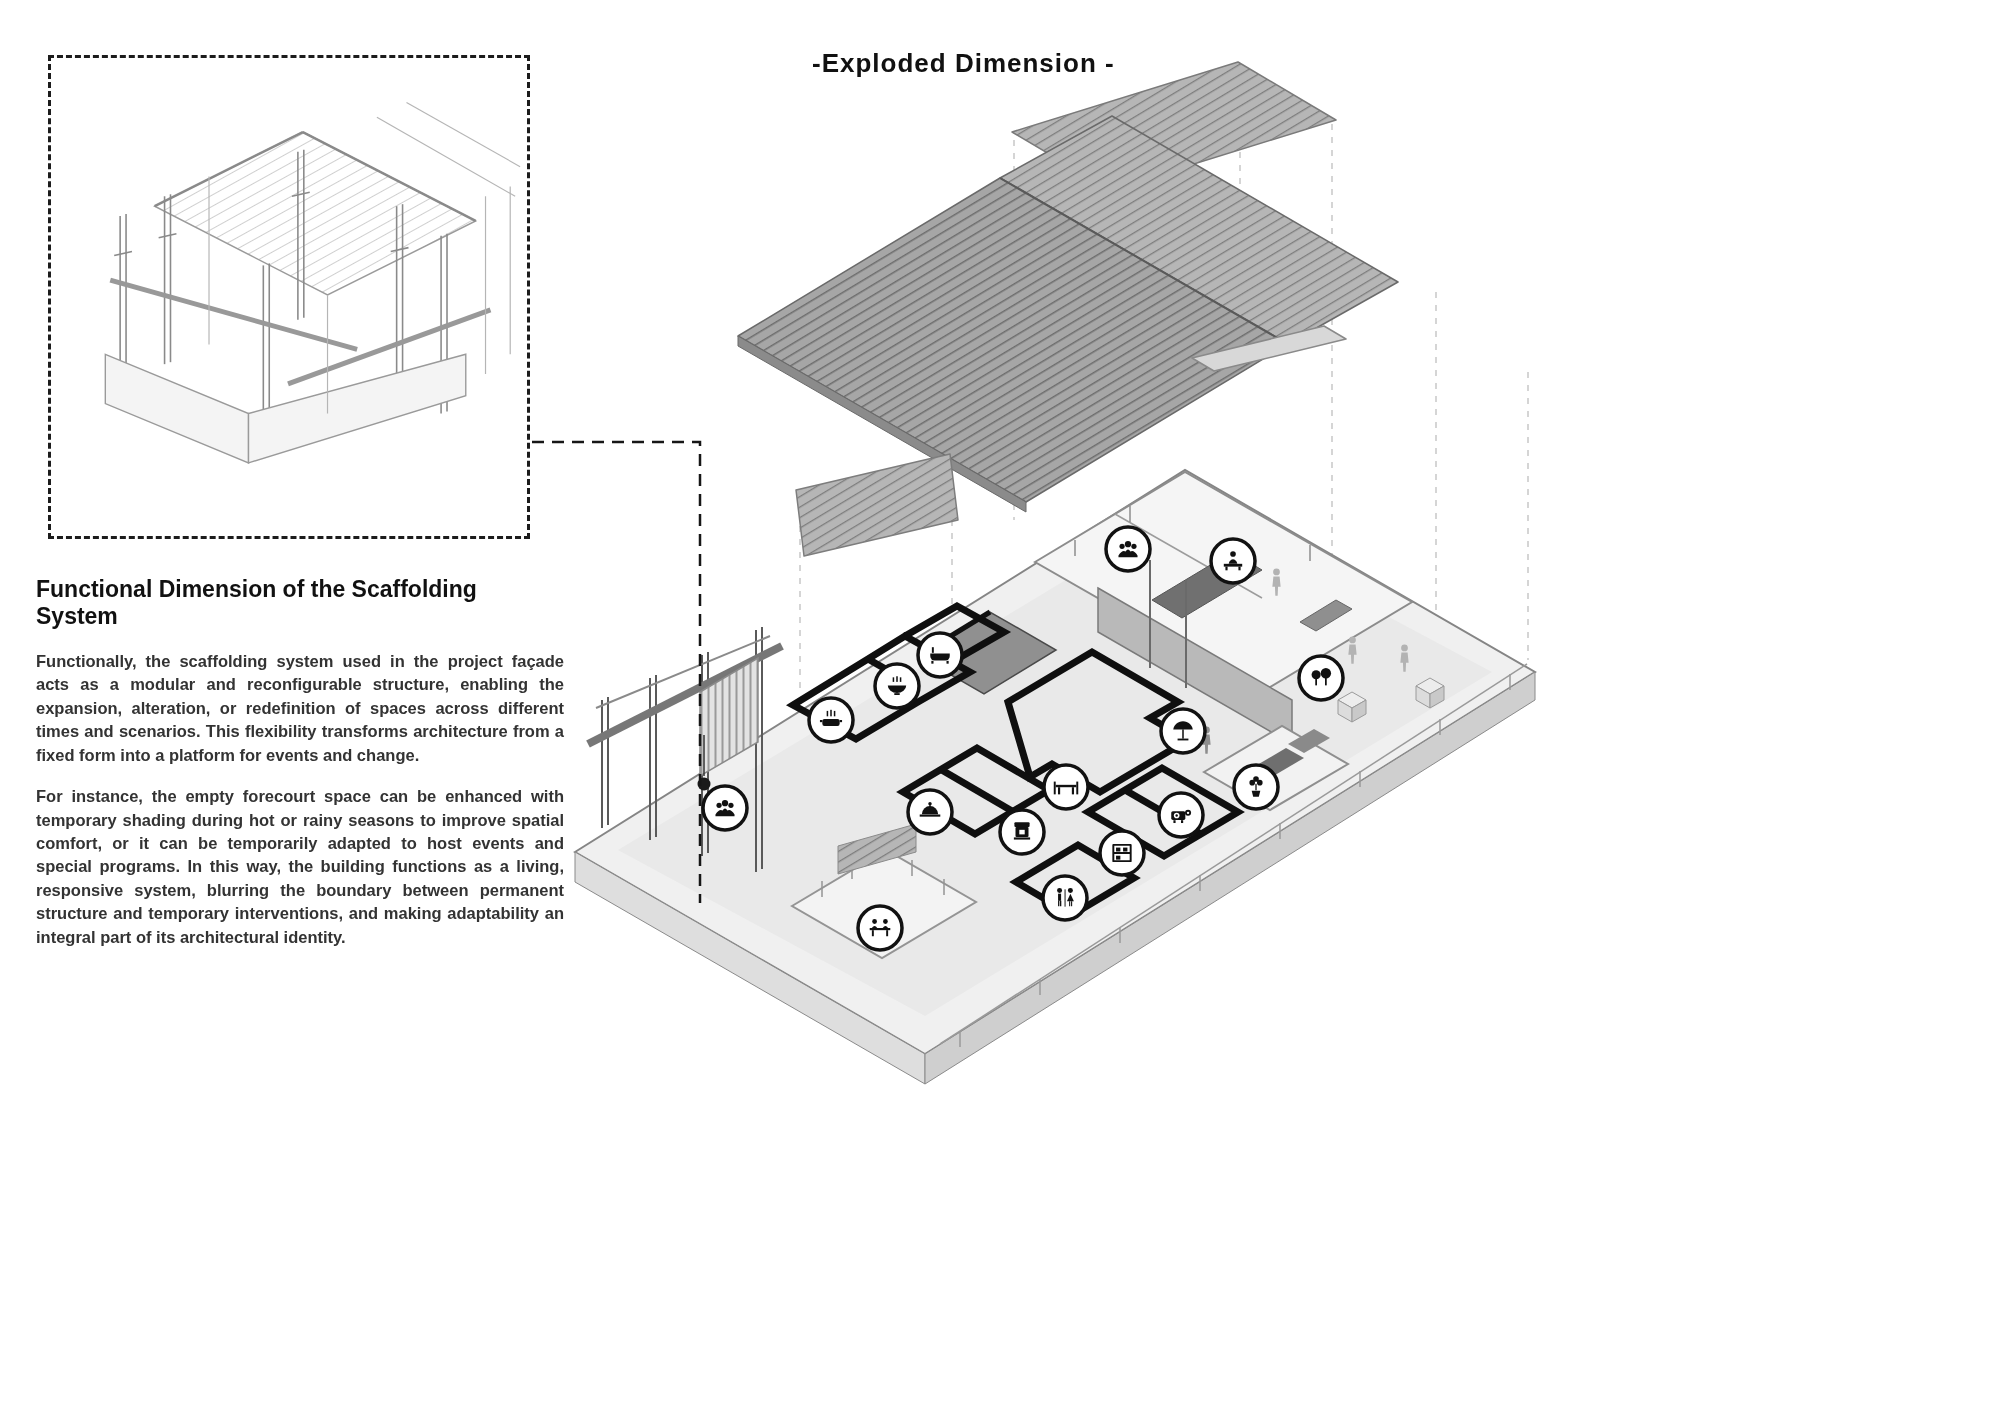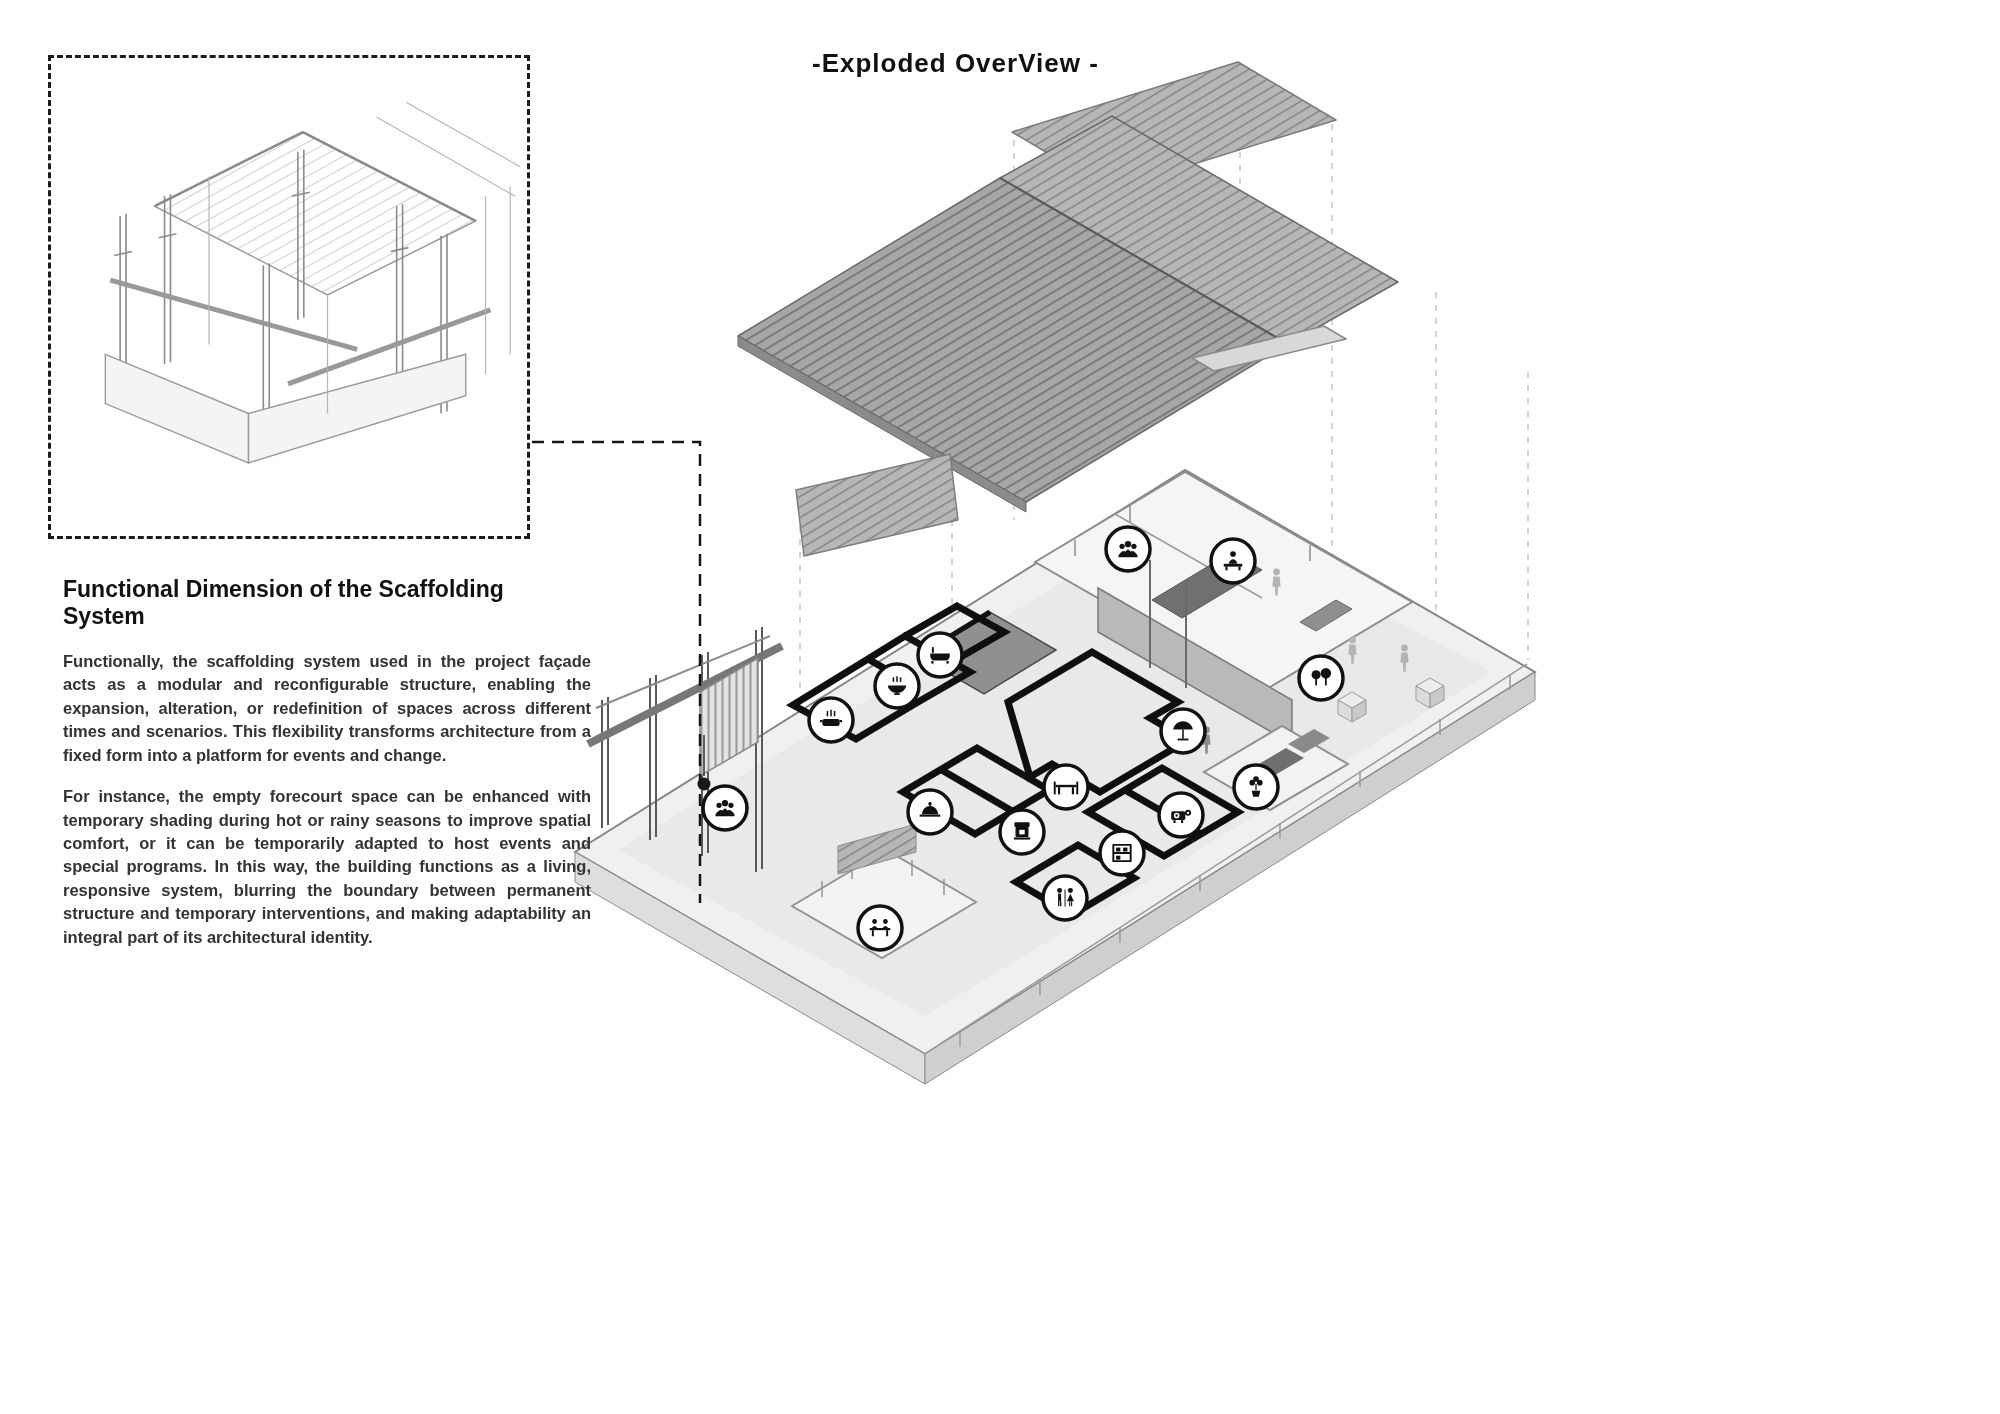--- a/index.html
+++ b/index.html
@@ -4,21 +4,21 @@
 <style>
   html,body{margin:0;padding:0;background:#fff;}
   .page{position:relative;width:2000px;height:1414px;background:#fff;overflow:hidden;
         font-family:"Liberation Sans",sans-serif;color:#222;}
   .scene{position:absolute;left:0;top:0;width:2000px;height:1414px;}
   .inset-box{position:absolute;left:48px;top:55px;width:482px;height:484px;
              border:3px dashed #1c1c1c;box-sizing:border-box;background:#fff;}
   .inset-box svg{width:100%;height:100%;display:block;}
   .title{position:absolute;left:812px;top:48px;font-size:26px;font-weight:bold;
          letter-spacing:1px;color:#111;white-space:nowrap;}
-  .textcol{position:absolute;left:63px;top:576px;width:528px;}
+  .textcol{position:absolute;left:36px;top:576px;width:528px;}
   .textcol h2{font-size:23px;font-weight:bold;margin:0 0 20px 0;color:#111;}
   .textcol p{font-size:16.5px;line-height:1.42;text-align:justify;color:#333;margin:0 0 18px 0;font-weight:bold;}
 </style>
 </head>
 <body>
 
 <div class="page">
 
   <svg class="scene" viewBox="0 0 2000 1414">
     <defs>
@@ -384,21 +384,21 @@
         <line x1="330" y1="60" x2="470" y2="140"></line>
           <line x1="360" y1="45" x2="475" y2="110"></line>
         <line x1="440" y1="140" x2="440" y2="320"></line>
           <line x1="465" y1="130" x2="465" y2="300"></line>
         <line x1="280" y1="240" x2="280" y2="360"></line>
           <line x1="160" y1="120" x2="160" y2="290"></line>
       </g>
     </svg>
   </div>
 
-  <div class="title">-Exploded OverView -</div>
+  <div class="title">-Exploded Dimension -</div>
 
   <div class="textcol">
     <h2>Functional Dimension of the Scaffolding System</h2>
     <p>Functionally, the scaffolding system used in the project façade acts as a modular and reconfigurable structure, enabling the expansion, alteration, or redefinition of spaces across different times and scenarios. This flexibility transforms architecture from a fixed form into a platform for events and change.</p>
     <p>For instance, the empty forecourt space can be enhanced with temporary shading during hot or rainy seasons to improve spatial comfort, or it can be temporarily adapted to host events and special programs. In this way, the building functions as a living, responsive system, blurring the boundary between permanent structure and temporary interventions, and making adaptability an integral part of its architectural identity.</p>
   </div>
 
 </div>
 
 </body></html>

